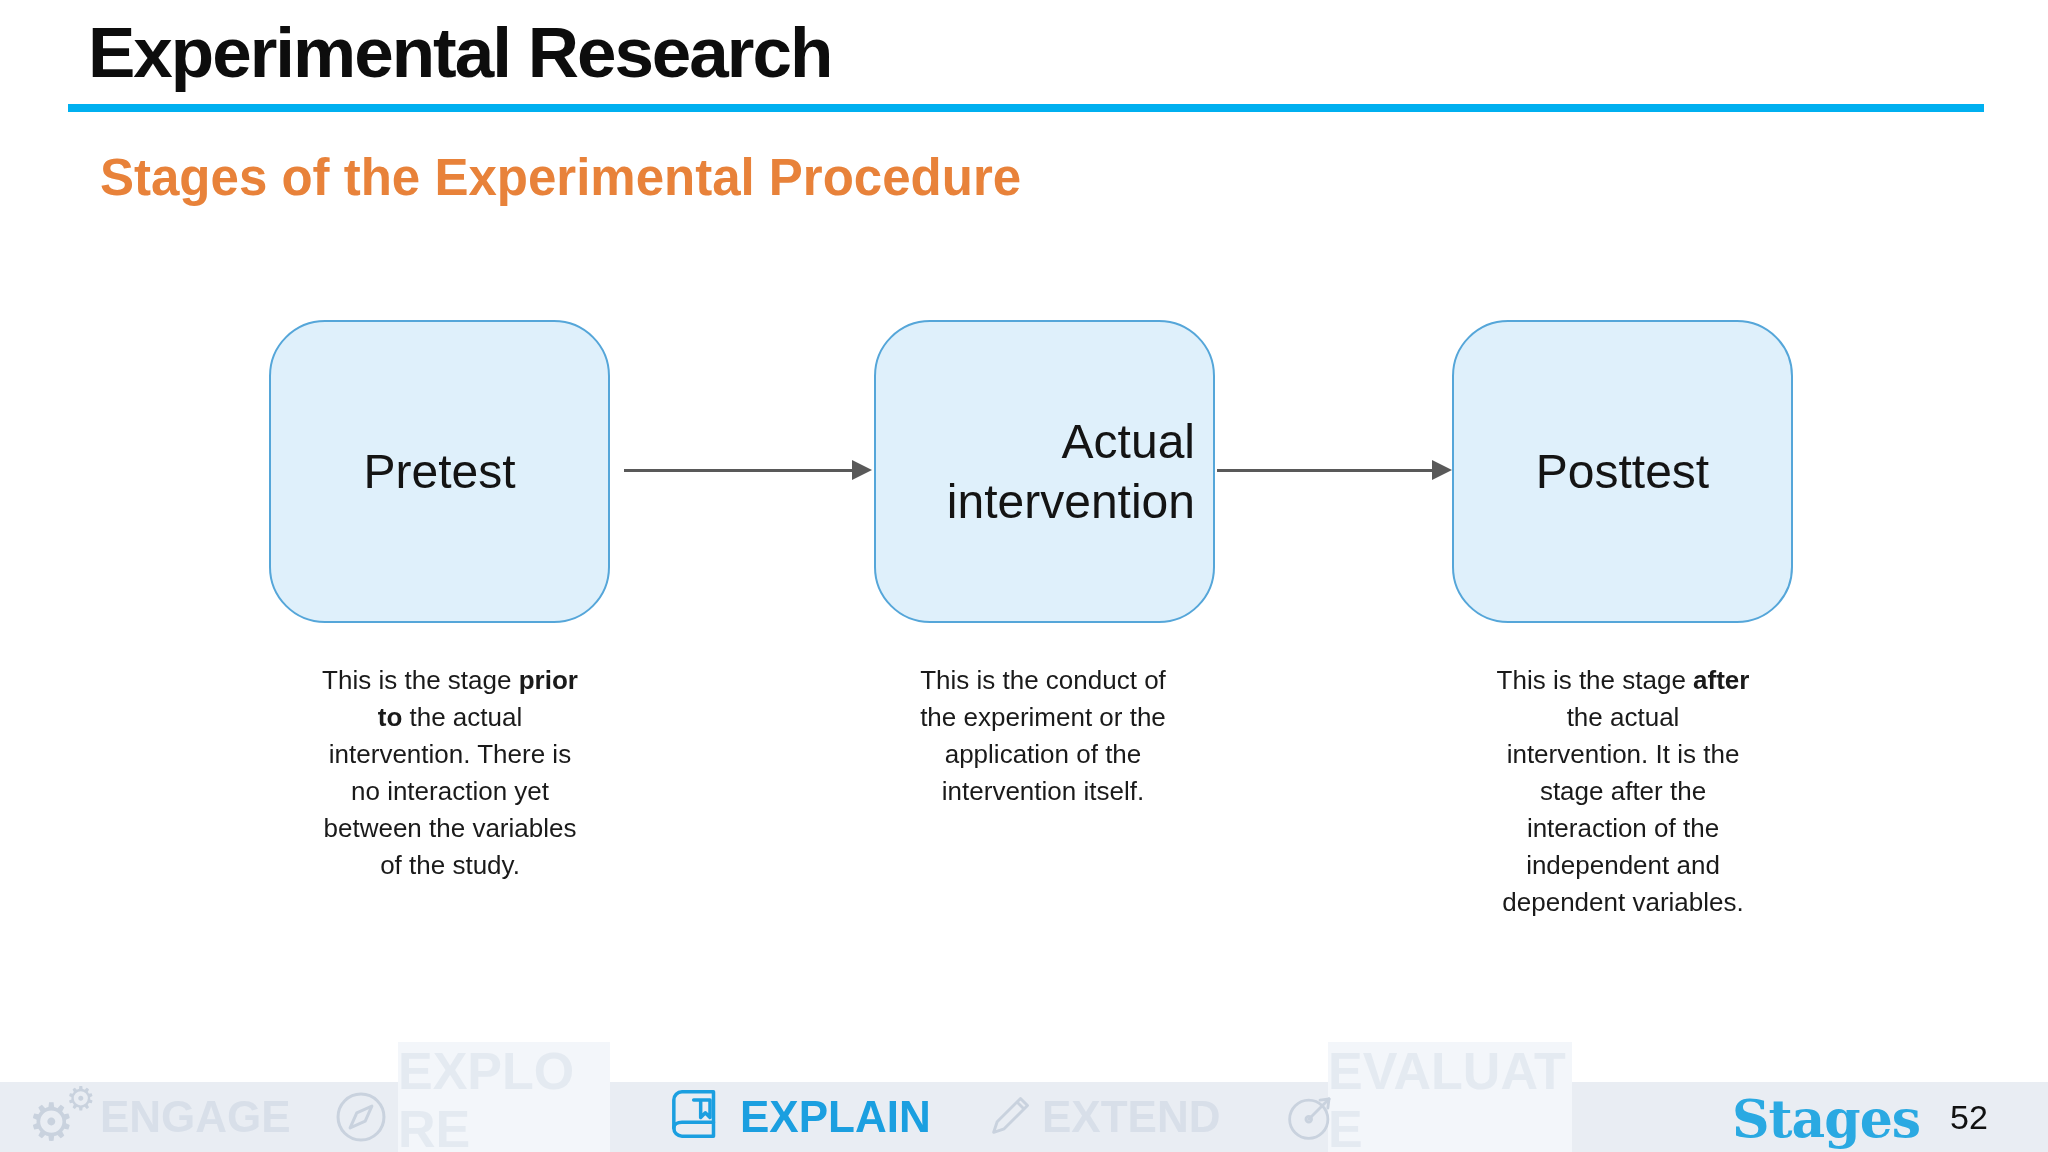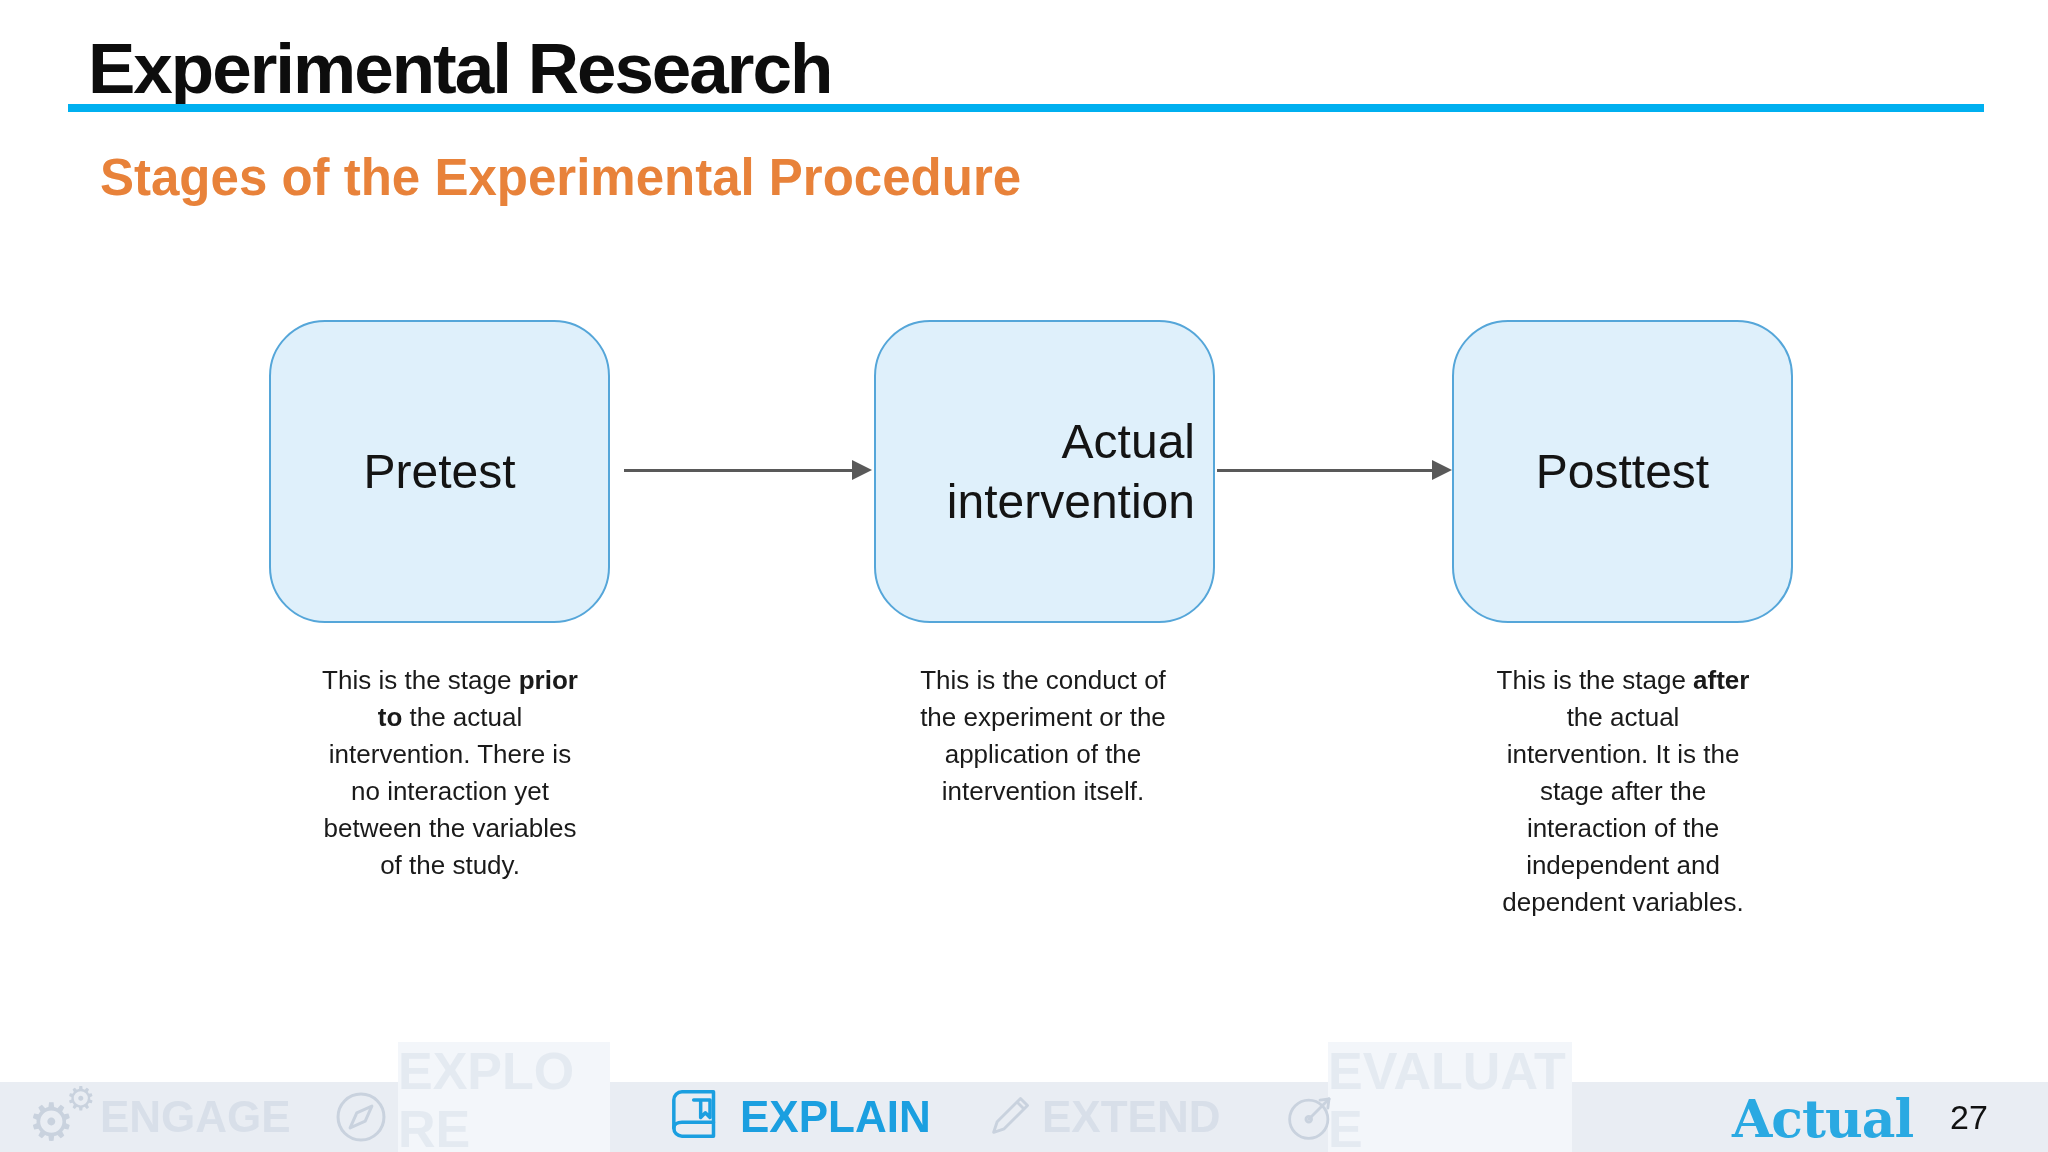--- a/index.html
+++ b/index.html
@@ -4,21 +4,21 @@
 <style>
   html,body{margin:0;padding:0;}
   body{
     width:2048px;height:1152px;position:relative;overflow:hidden;
     background:#ffffff;
     font-family:"Liberation Sans", sans-serif;
     color:#141414;
   }
   
   .slide-title{
-    position:absolute;left:88px;top:28px;
+    position:absolute;left:88px;top:12px;
     font-size:71px;font-weight:bold;letter-spacing:-2px;color:#0d0d0d;
     white-space:nowrap;
   }
   .title-underline{
     position:absolute;left:68px;top:104px;width:1916px;height:8px;
     background:#00B0F0;
   }
   .section-heading{
     position:absolute;left:100px;top:148px;
     font-size:51px;font-weight:bold;color:#E8823A;white-space:nowrap;
@@ -158,14 +158,14 @@
 <div class="footer-icon icon-target">
   <svg width="54" height="54" viewBox="0 0 48 48" fill="none" stroke="#C9D2DE" stroke-width="2.5" stroke-linecap="round">
     <circle cx="22" cy="26" r="17"></circle>
     <circle cx="22" cy="26" r="2.5"></circle>
     <path d="M22 26 L40 8"></path>
     <path d="M40 8 l-8 1"></path>
     <path d="M40 8 l-1 8"></path>
   </svg>
 </div>
 
-<div class="quipper-logo">Actual</div>
-<div class="page-number">27</div>
+<div class="quipper-logo">Stages</div>
+<div class="page-number">52</div>
 
 </body></html>

